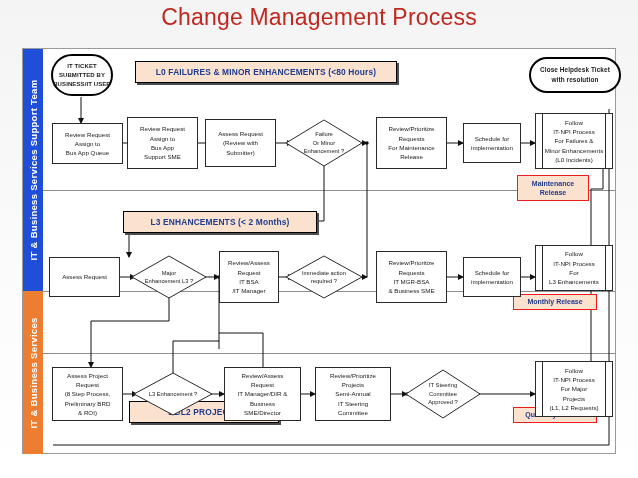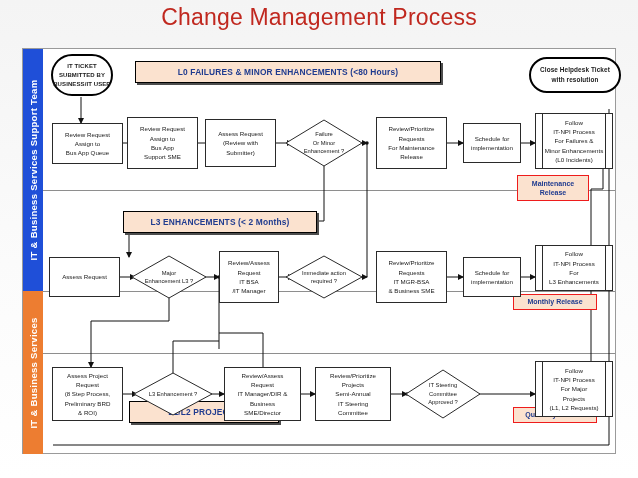--- a/index.html
+++ b/index.html
@@ -214,21 +214,21 @@
         <path d="M568,252 L568,140"></path>
         <path d="M568,140 L580,140"></path>
         <path d="M568,252 L556,252"></path>
         <path d="M568,360 L568,252"></path>
         <path d="M568,360 L556,360"></path>
         <path d="M586,396 L586,60"></path>
         <path d="M586,396 L30,396"></path>
       </g>
     </svg>
 
-    <div class="banner" style="left:112px;top:12px;width:306px;height:22px;">L0 FAILURES &amp; MINOR ENHANCEMENTS (&lt;80 Hours)</div>
+    <div class="banner" style="left:112px;top:12px;width:262px;height:22px;">L0 FAILURES &amp; MINOR ENHANCEMENTS (&lt;80 Hours)</div>
     <div class="banner" style="left:100px;top:162px;width:194px;height:22px;">L3  ENHANCEMENTS (&lt; 2 Months)</div>
     <div class="banner" style="left:106px;top:352px;width:150px;height:22px;">L1/L2 PROJECTS</div>
 
     <div class="badge" style="left:494px;top:126px;width:72px;height:26px;flex-direction:column;">
       <span>Maintenance</span>
       <span>Release</span>
     </div>
     <div class="badge" style="left:490px;top:245px;width:84px;height:16px;">Monthly Release</div>
     <div class="badge" style="left:490px;top:358px;width:84px;height:16px;">Quarterly Release</div>
 

